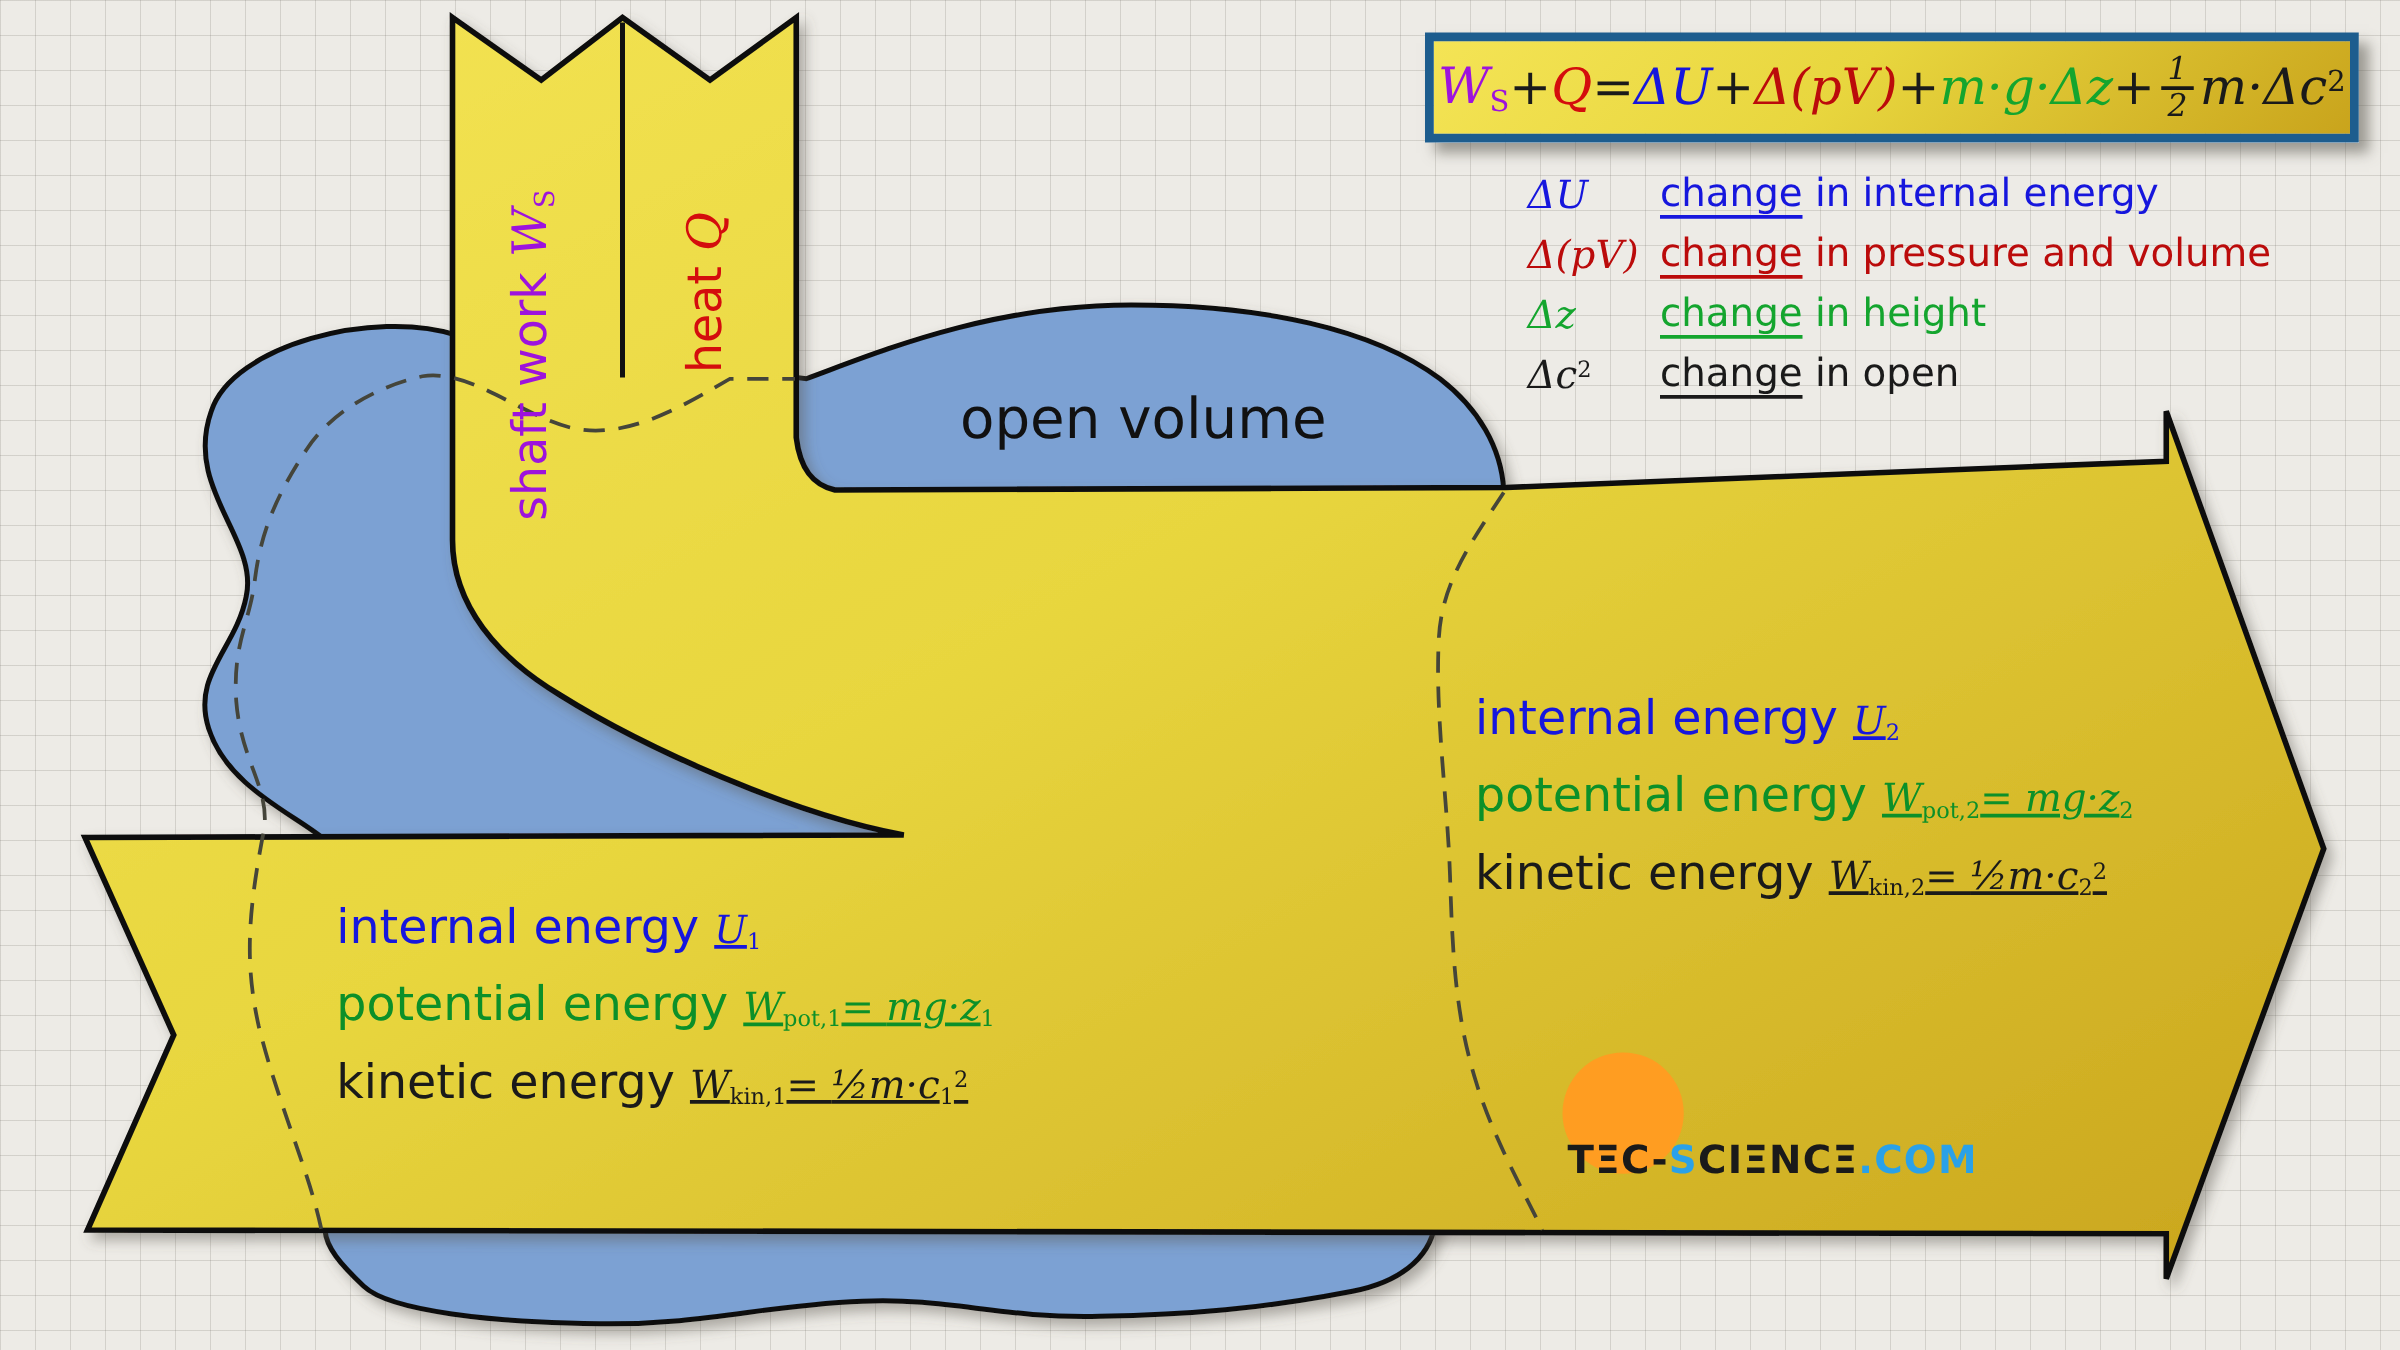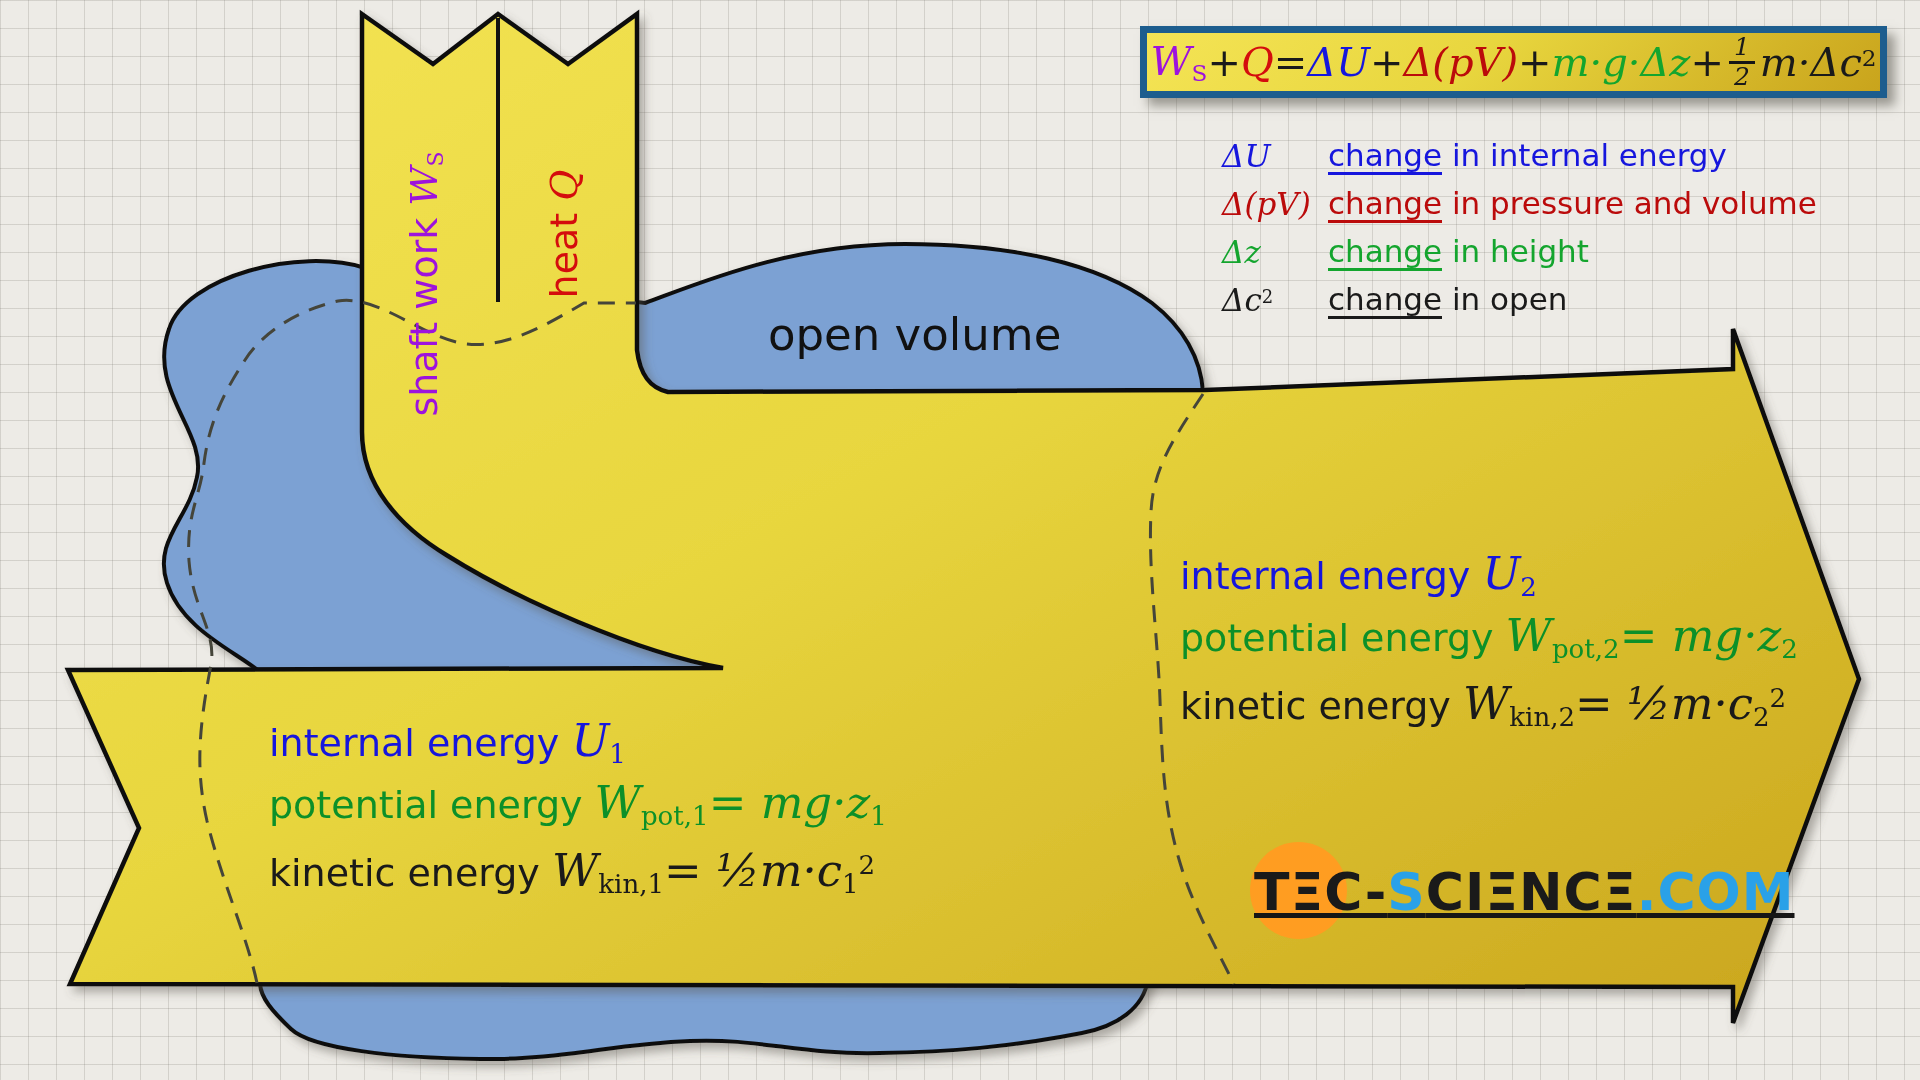--- a/index.html
+++ b/index.html
@@ -16,49 +16,49 @@
   .t{position:absolute;white-space:nowrap;}
   .math{font-family:"DejaVu Serif",serif;font-style:italic;}
   .up{font-style:normal;}
   sub.s{font-size:.58em;font-style:normal;vertical-align:-.28em;letter-spacing:0;}
   sup.s{font-size:.58em;font-style:normal;vertical-align:.45em;}
   .c-blue{color:#1616dd}.c-red{color:#d40d0d}.c-dred{color:#bb0b0b}
   .c-green{color:#0c9029}.c-bgreen{color:#14a52e}.c-purple{color:#9d13dd}
   .c-black{color:#1a1a1a}.c-lblue{color:#2aa1e8}
   
   .eqbox{
-    position:absolute;left:1140px;top:26px;width:747px;height:72px;
+    position:absolute;left:1140px;top:26px;width:747px;height:88px;
     box-sizing:border-box;border:7px solid #1d5d8e;
     background:linear-gradient(135deg,#f4e455 0%,#e8d63e 45%,#c9a41c 100%);
     box-shadow:8px 8px 10px rgba(90,88,78,.55);
     display:flex;align-items:center;justify-content:center;
     font-family:"DejaVu Serif",serif;font-size:40px;color:#1a1a1a;
   }
   .frac{display:inline-flex;flex-direction:column;align-items:center;
     font-size:25px;line-height:1.05;margin:0 5px;font-style:italic;}
   .frac .num{border-bottom:3px solid #161616;padding:0 5px;}
   
   .legend{position:absolute;left:1222px;top:132px;}
   .lrow{display:flex;height:48px;align-items:center;font-size:31px;}
   .lsym{width:106px;font-size:31px;}
   .lnk{border-bottom:3px solid currentColor;line-height:1.05;display:inline-block;}
   
   .eblock{position:absolute;font-size:38px;}
   .eline{height:62px;line-height:62px;}
-  .eline .math{font-size:45px;}
+  .eline .math{font-size:31px;text-decoration:underline;}
   
   .vlabel{position:absolute;text-align:center;transform:rotate(-90deg);
     font-size:38px;}
   
   .ostext{position:absolute;left:768px;top:308px;font-size:45px;color:#111;}
   
   .logo-circle{position:absolute;left:1250px;top:842px;width:97px;height:97px;
     border-radius:50%;background:#ff9d21;}
-  .logo-text{position:absolute;left:1254px;top:862px;font-size:52px;
-    font-weight:bold;letter-spacing:1px;color:#161616;text-decoration:underline;}
+  .logo-text{position:absolute;left:1254px;top:910px;font-size:31px;
+    font-weight:bold;letter-spacing:1px;color:#161616;}
 </style>
 </head>
 <body>
 
 <div class="stage">
 
   <svg class="layer" width="1920" height="1080" viewBox="0 0 1920 1080">
     <defs>
       <linearGradient id="yg" x1="0" y1="0" x2="1" y2="1">
         <stop offset="0" stop-color="#f4e455"></stop>

